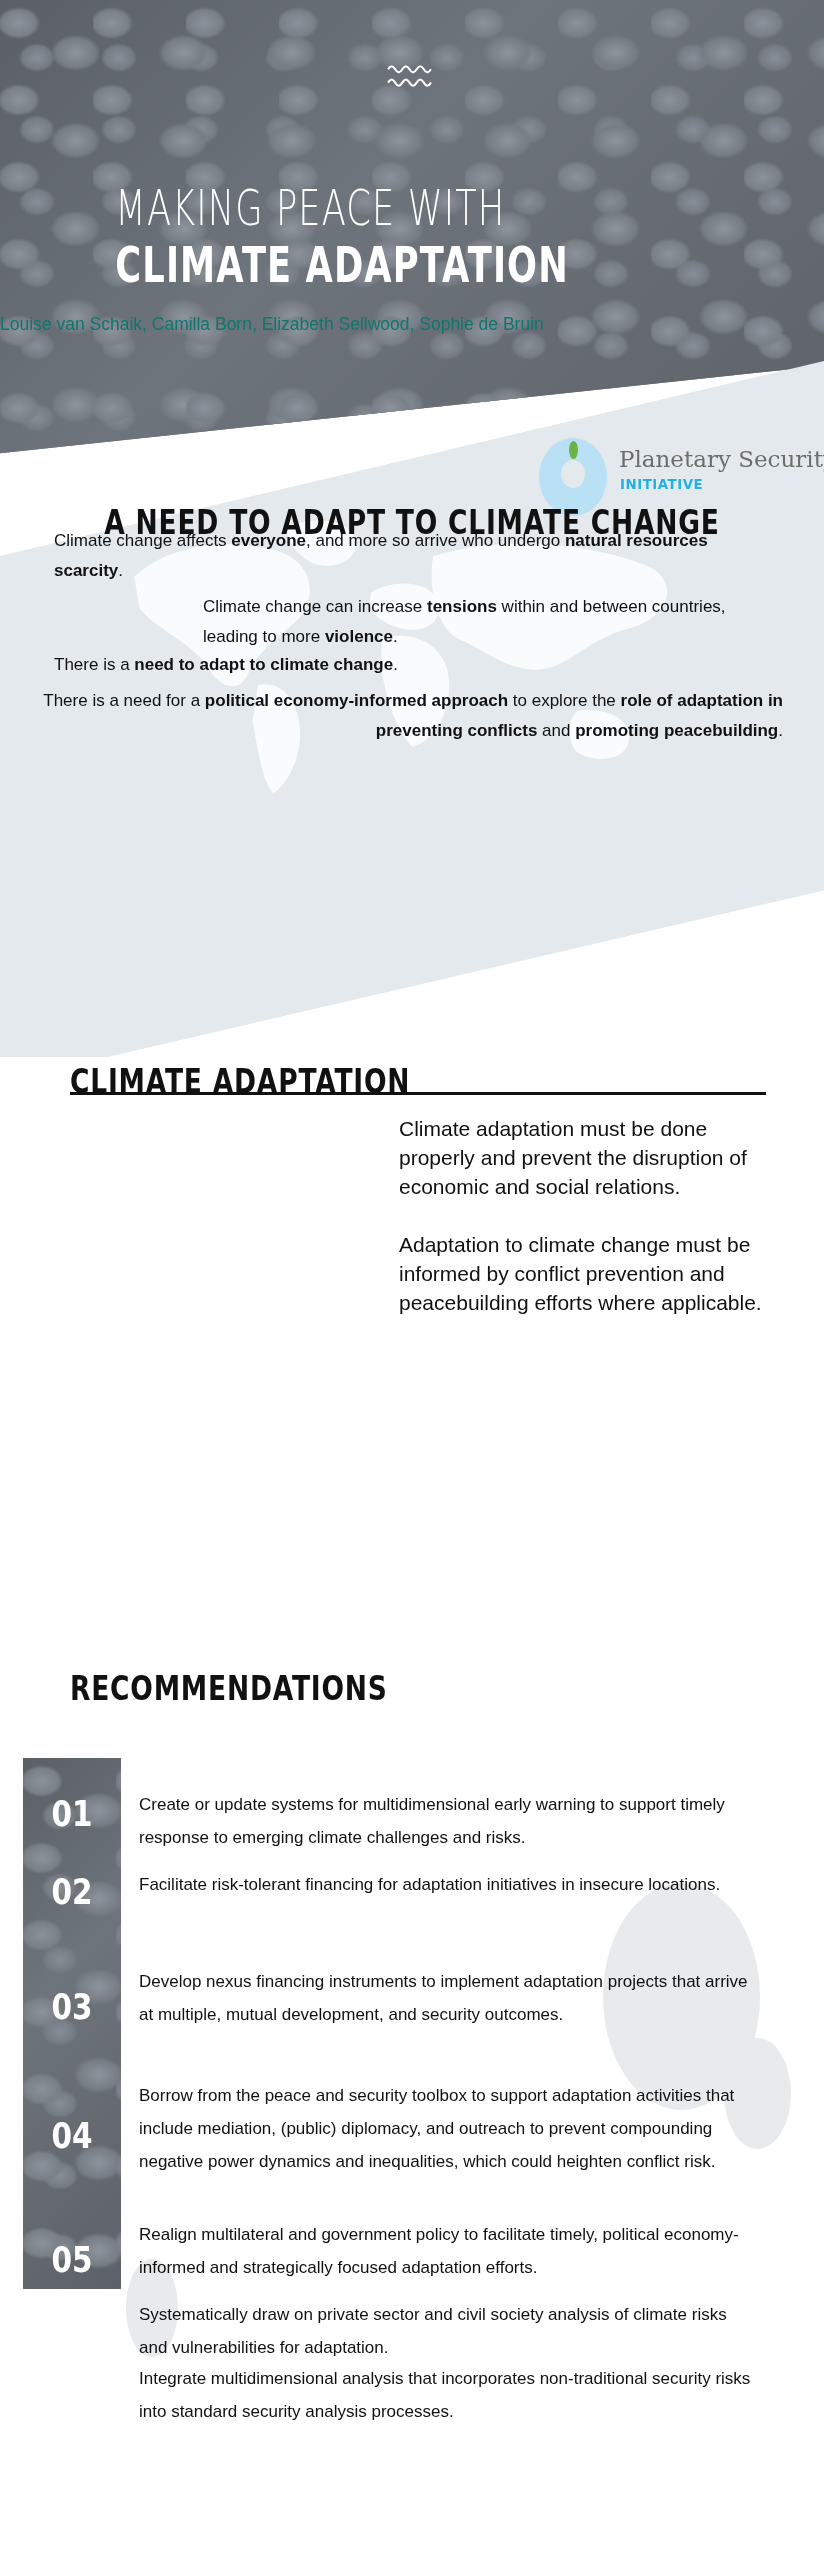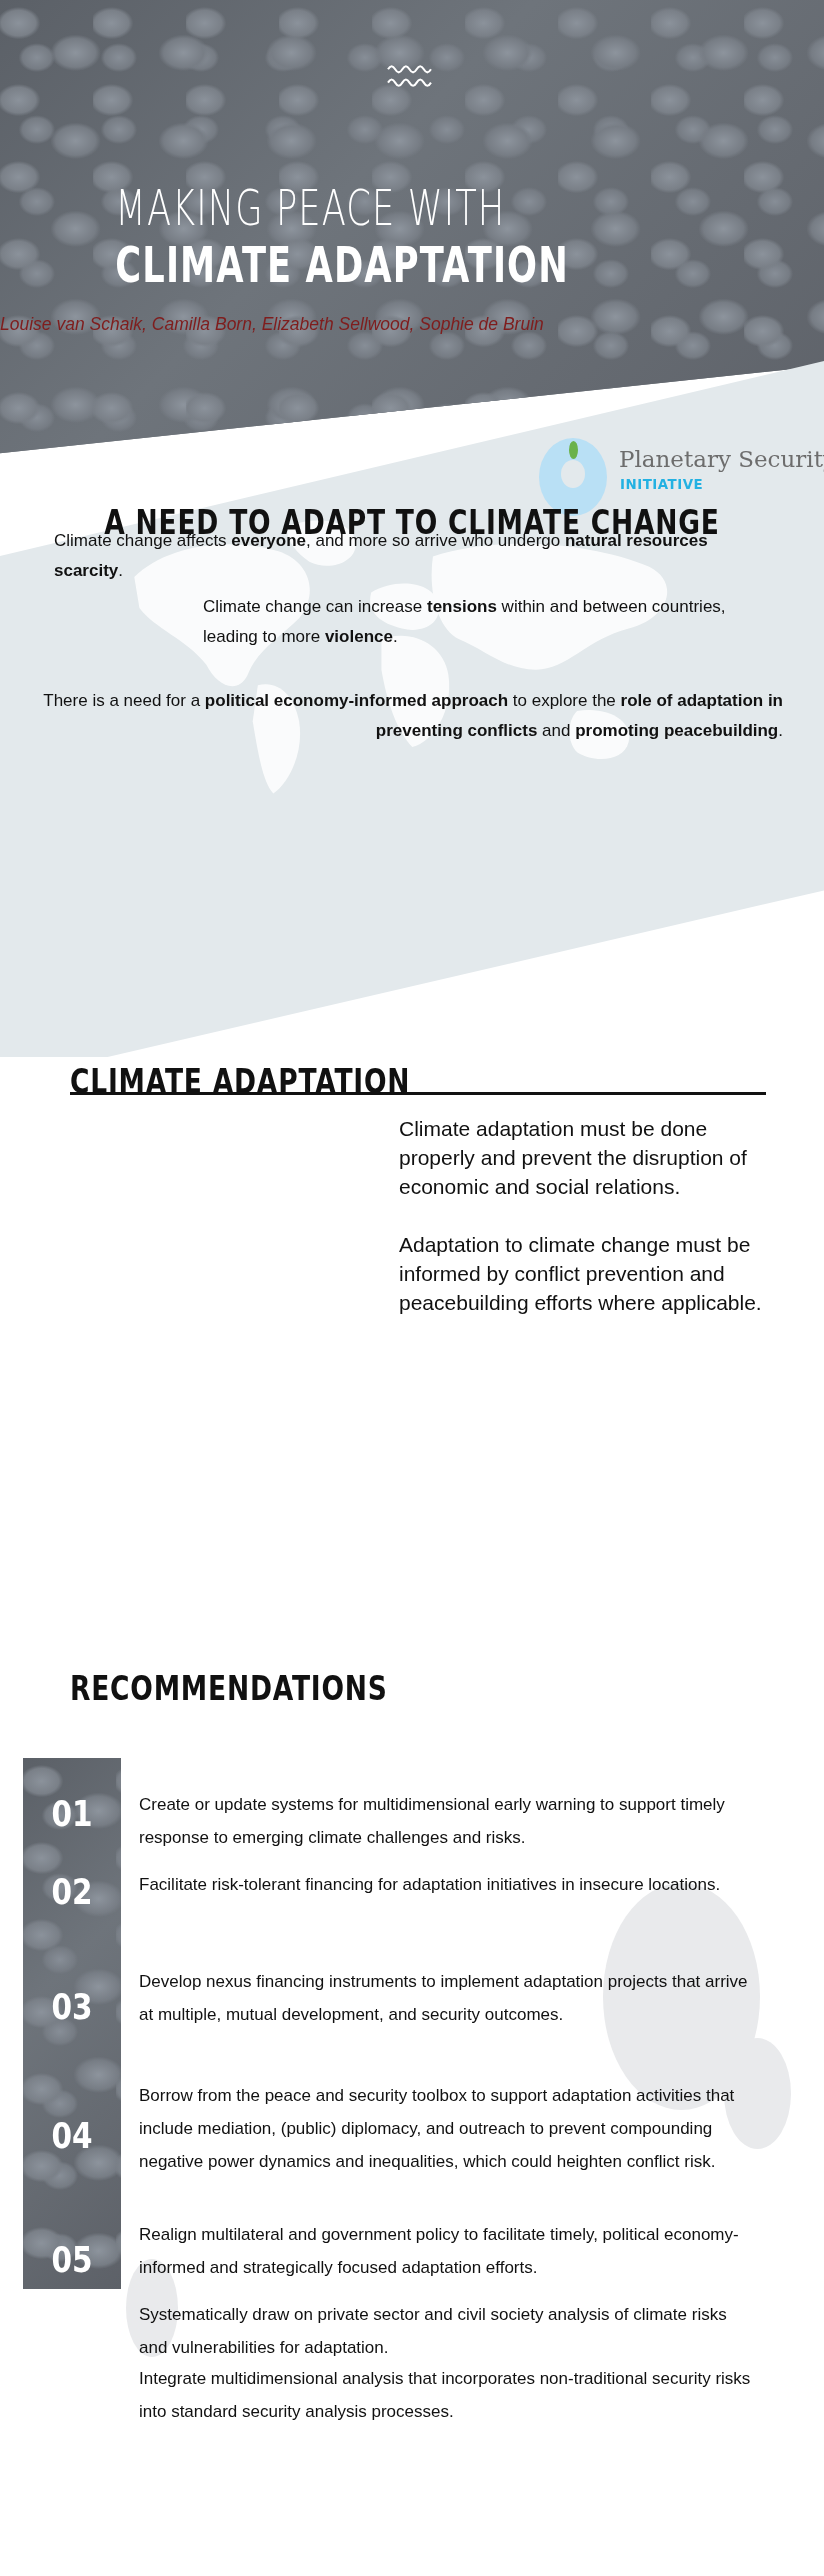--- a/index.html
+++ b/index.html
@@ -15,21 +15,21 @@
       linear-gradient(135deg, #5b6067 0%, #6e747b 40%, #5d6168 100%);
     background-size: 93px 77px, 108px 88px, 82px 72px, 100% 100%;
   }
   .hero-cut { position: absolute; left: 0; top: 0; width: 824px; height: 515px;
     clip-path: polygon(0 0, 100% 0, 100% 71%, 0 88%); }
   .wave { position: absolute; left: 387px; top: 62px; width: 46px; height: 31px; }
   .title-line1 { position: absolute; left: 0; width: 824px; top: 180px; font-size: 49px; font-weight: 300;
     letter-spacing: 1.5px; color: #fff; font-family: "DejaVu Sans", sans-serif; transform: scaleX(0.72); }
   .title-line2 { position: absolute; left: 0; width: 824px; top: 237px; font-size: 49px; font-weight: 700;
     letter-spacing: 1.5px; color: #fff; font-family: "DejaVu Sans", sans-serif; transform: scaleX(0.72); }
-  .authors { position: absolute; left: 0; width: 764px; top: 314px; font-size: 17.5px; font-style: italic; color: #7f1d1d; }
+  .authors { position: absolute; left: 0; width: 764px; top: 314px; font-size: 17.5px; color: #0f766e; }
 
   
   .need { position: absolute; left: 0; top: 361px; width: 824px; height: 696px; background: #e3e9ec;
     clip-path: polygon(0 28%, 100% 0, 100% 100%, 0 100%); }
   .need-bottom-cut { position: absolute; left: 0; top: 876px; width: 824px; height: 206px; background: #fff;
     clip-path: polygon(0 100%, 100% 7%, 100% 100%); }
   .world { position: absolute; left: 124px; top: 515px; width: 587px; height: 289px; opacity: 0.85; }
   .psi-logo { position: absolute; left: 526px; top: 425px; width: 299px; height: 72px; }
   .psi-ring { position: absolute; left: 13.4px; top: 13.4px; width: 68px; height: 78px; border-radius: 50%; background: #b9e0f5; }
   .psi-hole { position: absolute; left: 35px; top: 35px; width: 24px; height: 28px; border-radius: 50%; background: #e3e9ec; }
@@ -101,20 +101,21 @@
     <div class="psi-ring"></div>
     <div class="psi-hole"></div>
     <div class="psi-leaf"></div>
     <div class="psi-name">Planetary Security</div>
     <div class="psi-sub">INITIATIVE</div>
   </div>
 
   <div class="h-need">A NEED TO ADAPT TO CLIMATE CHANGE</div>
   <div class="need-p np1"><span>Climate change affects </span><b>everyone</b><span>, and more so arrive who undergo </span><b>natural resources scarcity</b><span>.</span></div>
   <div class="need-p np2"><span>Climate change can increase </span><b>tensions</b><span> within and between countries, leading to more </span><b>violence</b><span>.</span></div>
+  <div class="need-p np3"><span>There is a </span><b>need to adapt to climate change</b><span>.</span></div>
   <div class="need-p np4"><span>There is a need for a  </span><b>political economy-informed approach</b><span> to explore the </span><b>role of adaptation in preventing conflicts</b><span> and </span><b>promoting peacebuilding</b><span>.</span></div>
 
   <div class="h-ca">CLIMATE ADAPTATION</div>
   <div class="ca-rule"></div>
   <div class="ca-list">
     <div class="ca-item">Climate adaptation must be done properly and prevent the disruption of economic and social relations.</div>
     <div class="ca-item">Adaptation to climate change must be informed by conflict prevention and peacebuilding efforts where applicable.</div>
   </div>
 
   <div class="h-rec">RECOMMENDATIONS</div>

